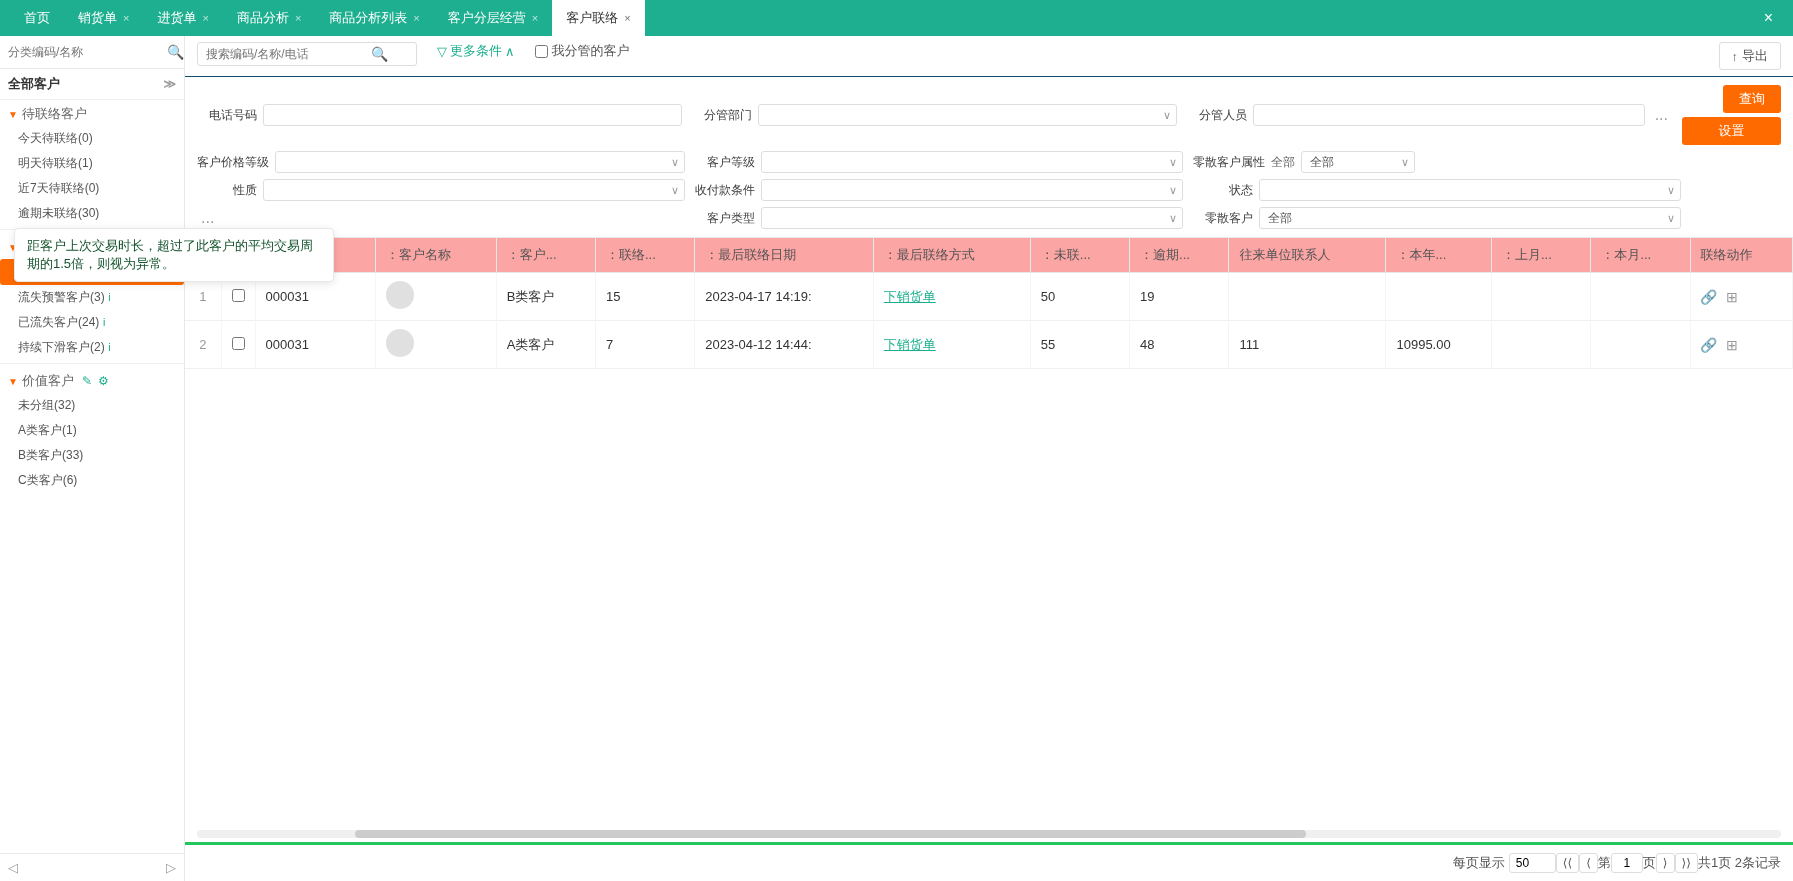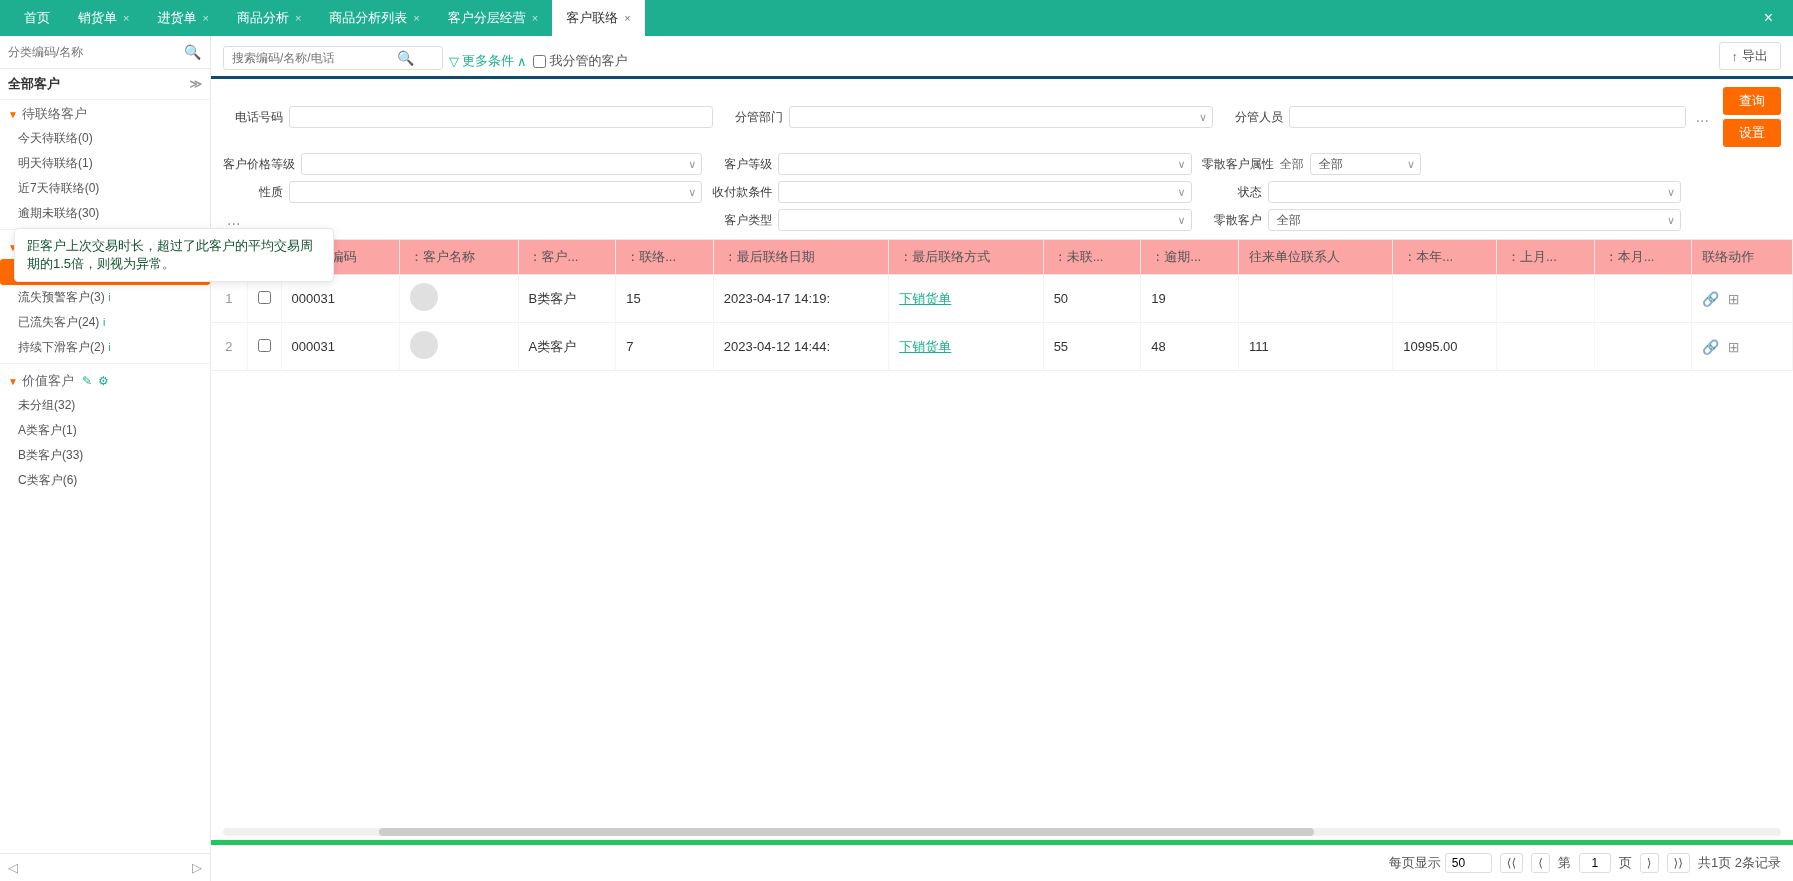--- a/index.html
+++ b/index.html
@@ -42,21 +42,21 @@
     }
 
     
     .main-layout {
       display: flex;
       height: calc(100vh - 36px);
     }
 
     
     .sidebar {
-      width: 211px;
+      width: 185px;
       background: white;
       border-right: 1px solid #e8e8e8;
       display: flex;
       flex-direction: column;
       overflow: hidden;
     }
     .sidebar-search {
       padding: 8px;
       border-bottom: 1px solid #e8e8e8;
       display: flex;
@@ -117,23 +117,23 @@
       flex-direction: column;
       overflow: hidden;
       background: #f5f5f5;
     }
 
     
     .toolbar {
       background: white;
       padding: 6px 12px;
       display: flex;
-      align-items: flex-end;
-      gap: 6px;
-      border-bottom: 3px solid #0c4a6e;
+      align-items: flex-start;
+      gap: 20px;
+      border-bottom: 1px solid #0c4a6e;
     }
     .toolbar .search-box {
       display: flex;
       align-items: center;
       border: 1px solid #ddd;
       border-radius: 3px;
       padding: 3px 8px;
       gap: 5px;
       min-width: 220px;
     }
@@ -235,20 +235,21 @@
       font-size: 11px;
     }
     .query-btn {
       background: #ff6a00;
       color: white;
       border: none;
       border-radius: 3px;
       padding: 5px 16px;
       cursor: pointer;
       font-size: 13px;
+      margin-left: 41px;
     }
     .settings-btn {
       background: #ff6a00;
       color: white;
       border: none;
       border-radius: 3px;
       padding: 5px 16px;
       cursor: pointer;
       font-size: 13px;
     }
@@ -326,26 +327,25 @@
       font-size: 12px;
       color: #14532d;
       max-width: 320px;
       z-index: 100;
       box-shadow: 0 2px 8px rgba(0,0,0,0.1);
     }
 
     
     .pagination-bar {
       background: white;
-      border-top: 5px solid #22c55e;
+      border-top: 3px solid #22c55e;
       padding: 8px 12px;
       display: flex;
       align-items: center;
       justify-content: flex-end;
-      gap: 8px;
       font-size: 12px;
       color: #555;
     }
     .pagination-bar .per-page {
       display: flex;
       align-items: center;
       gap: 4px;
     }
     .pagination-bar select {
       border: 1px solid #ddd;

